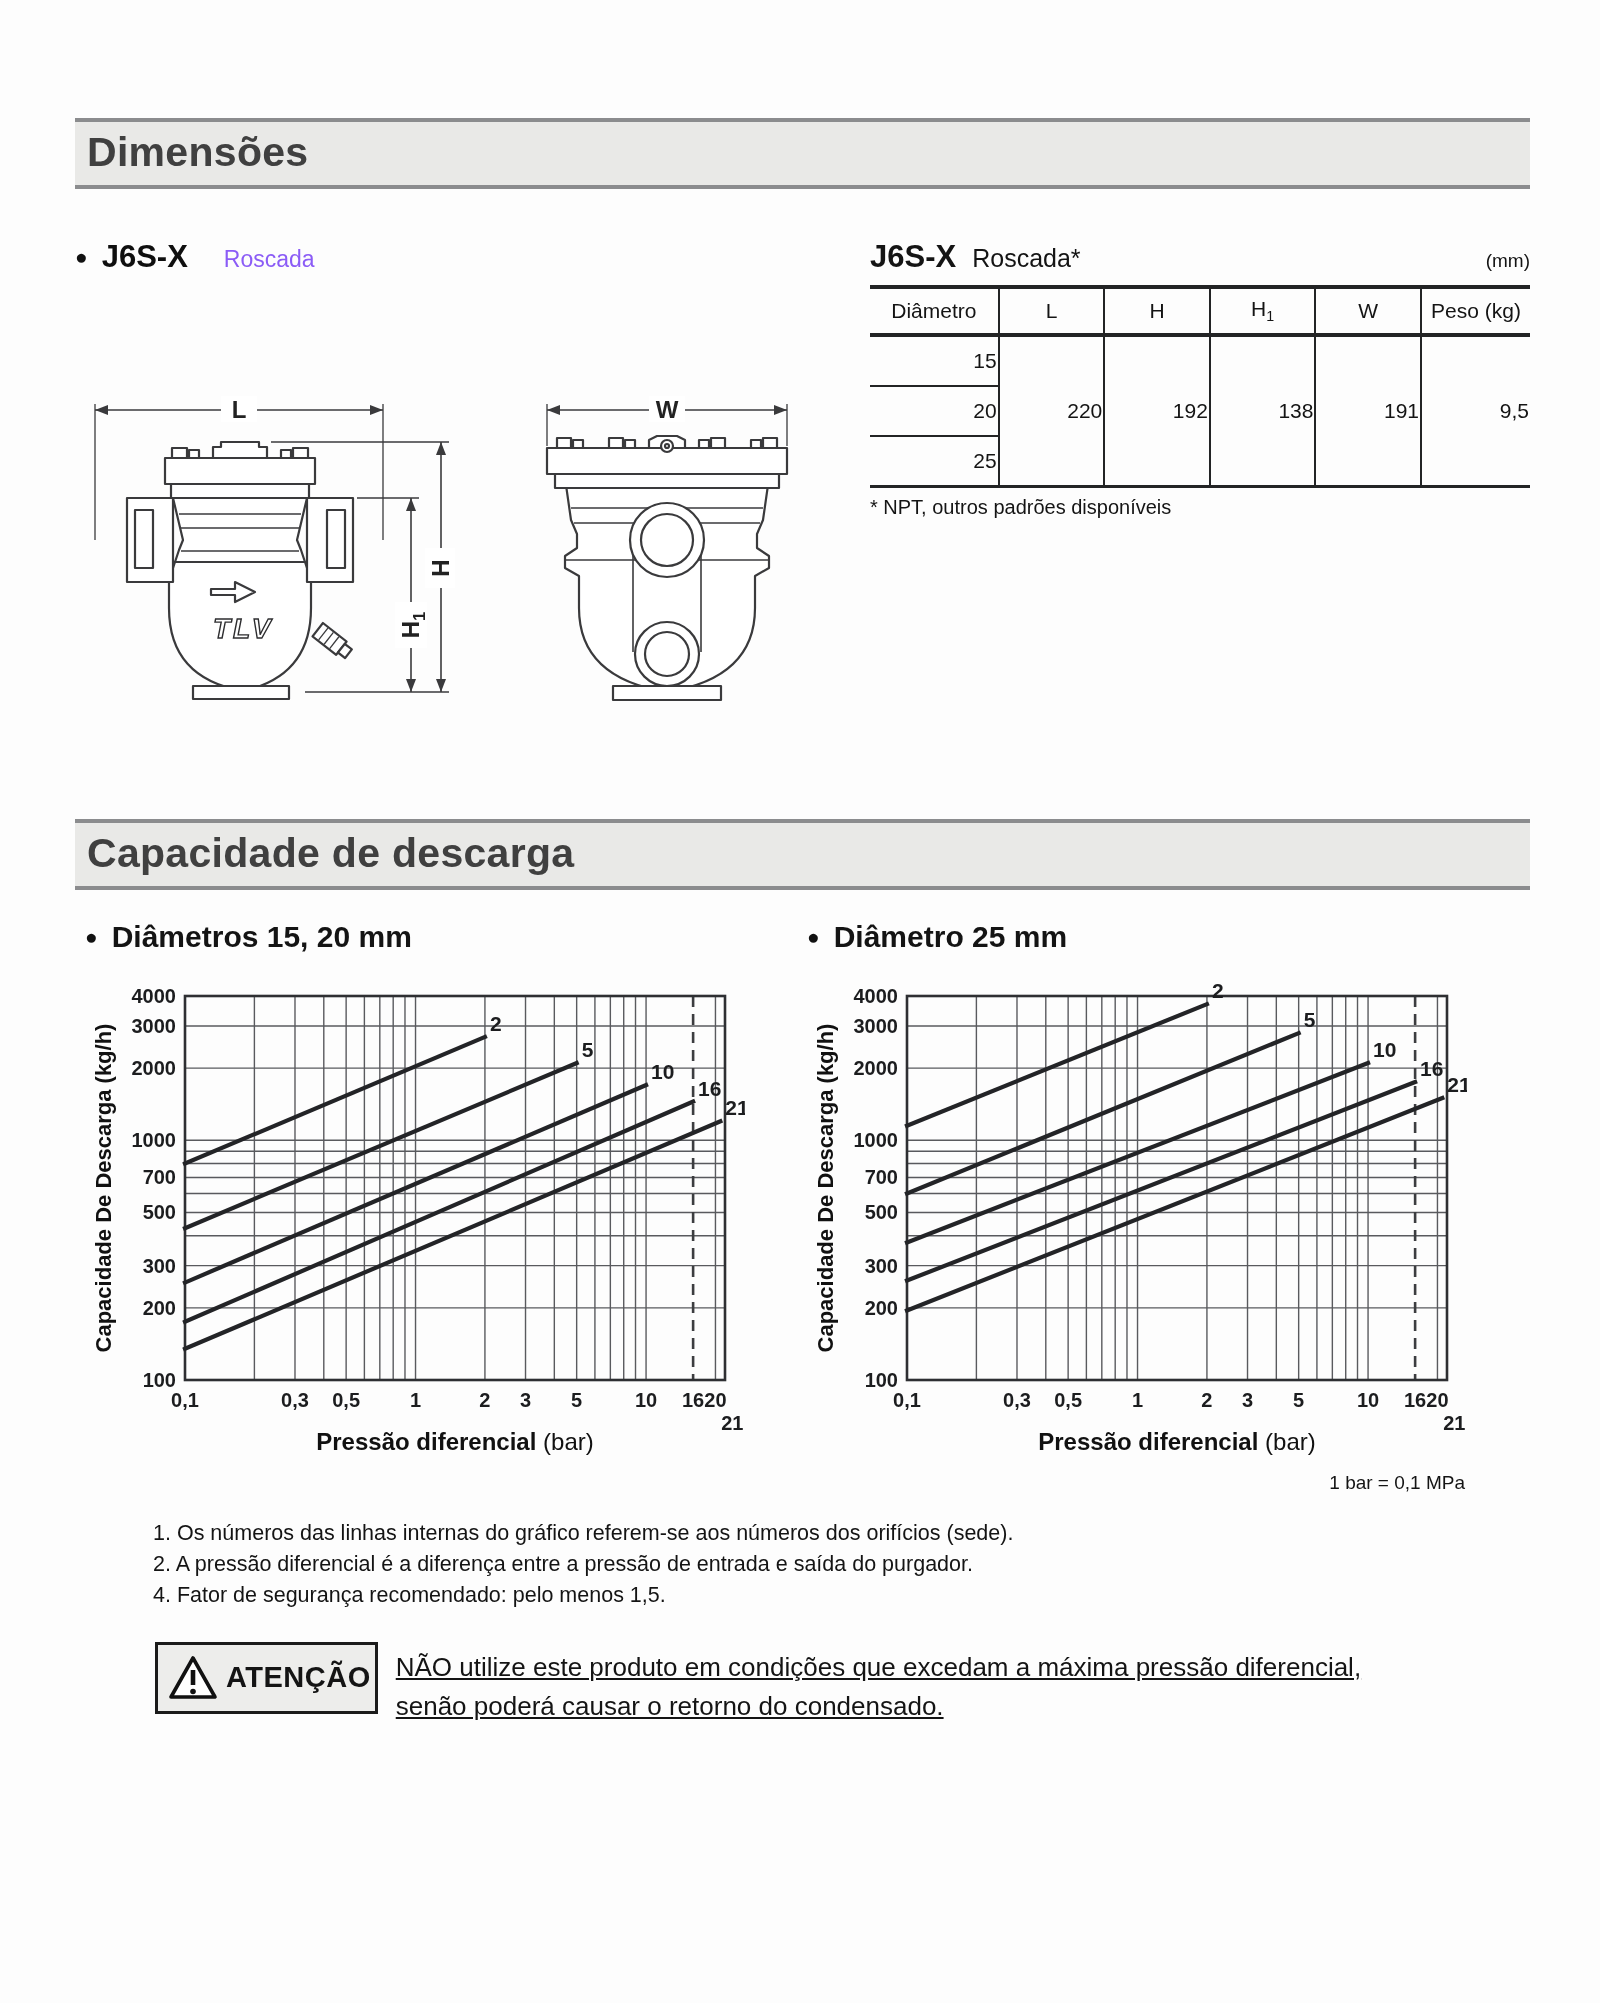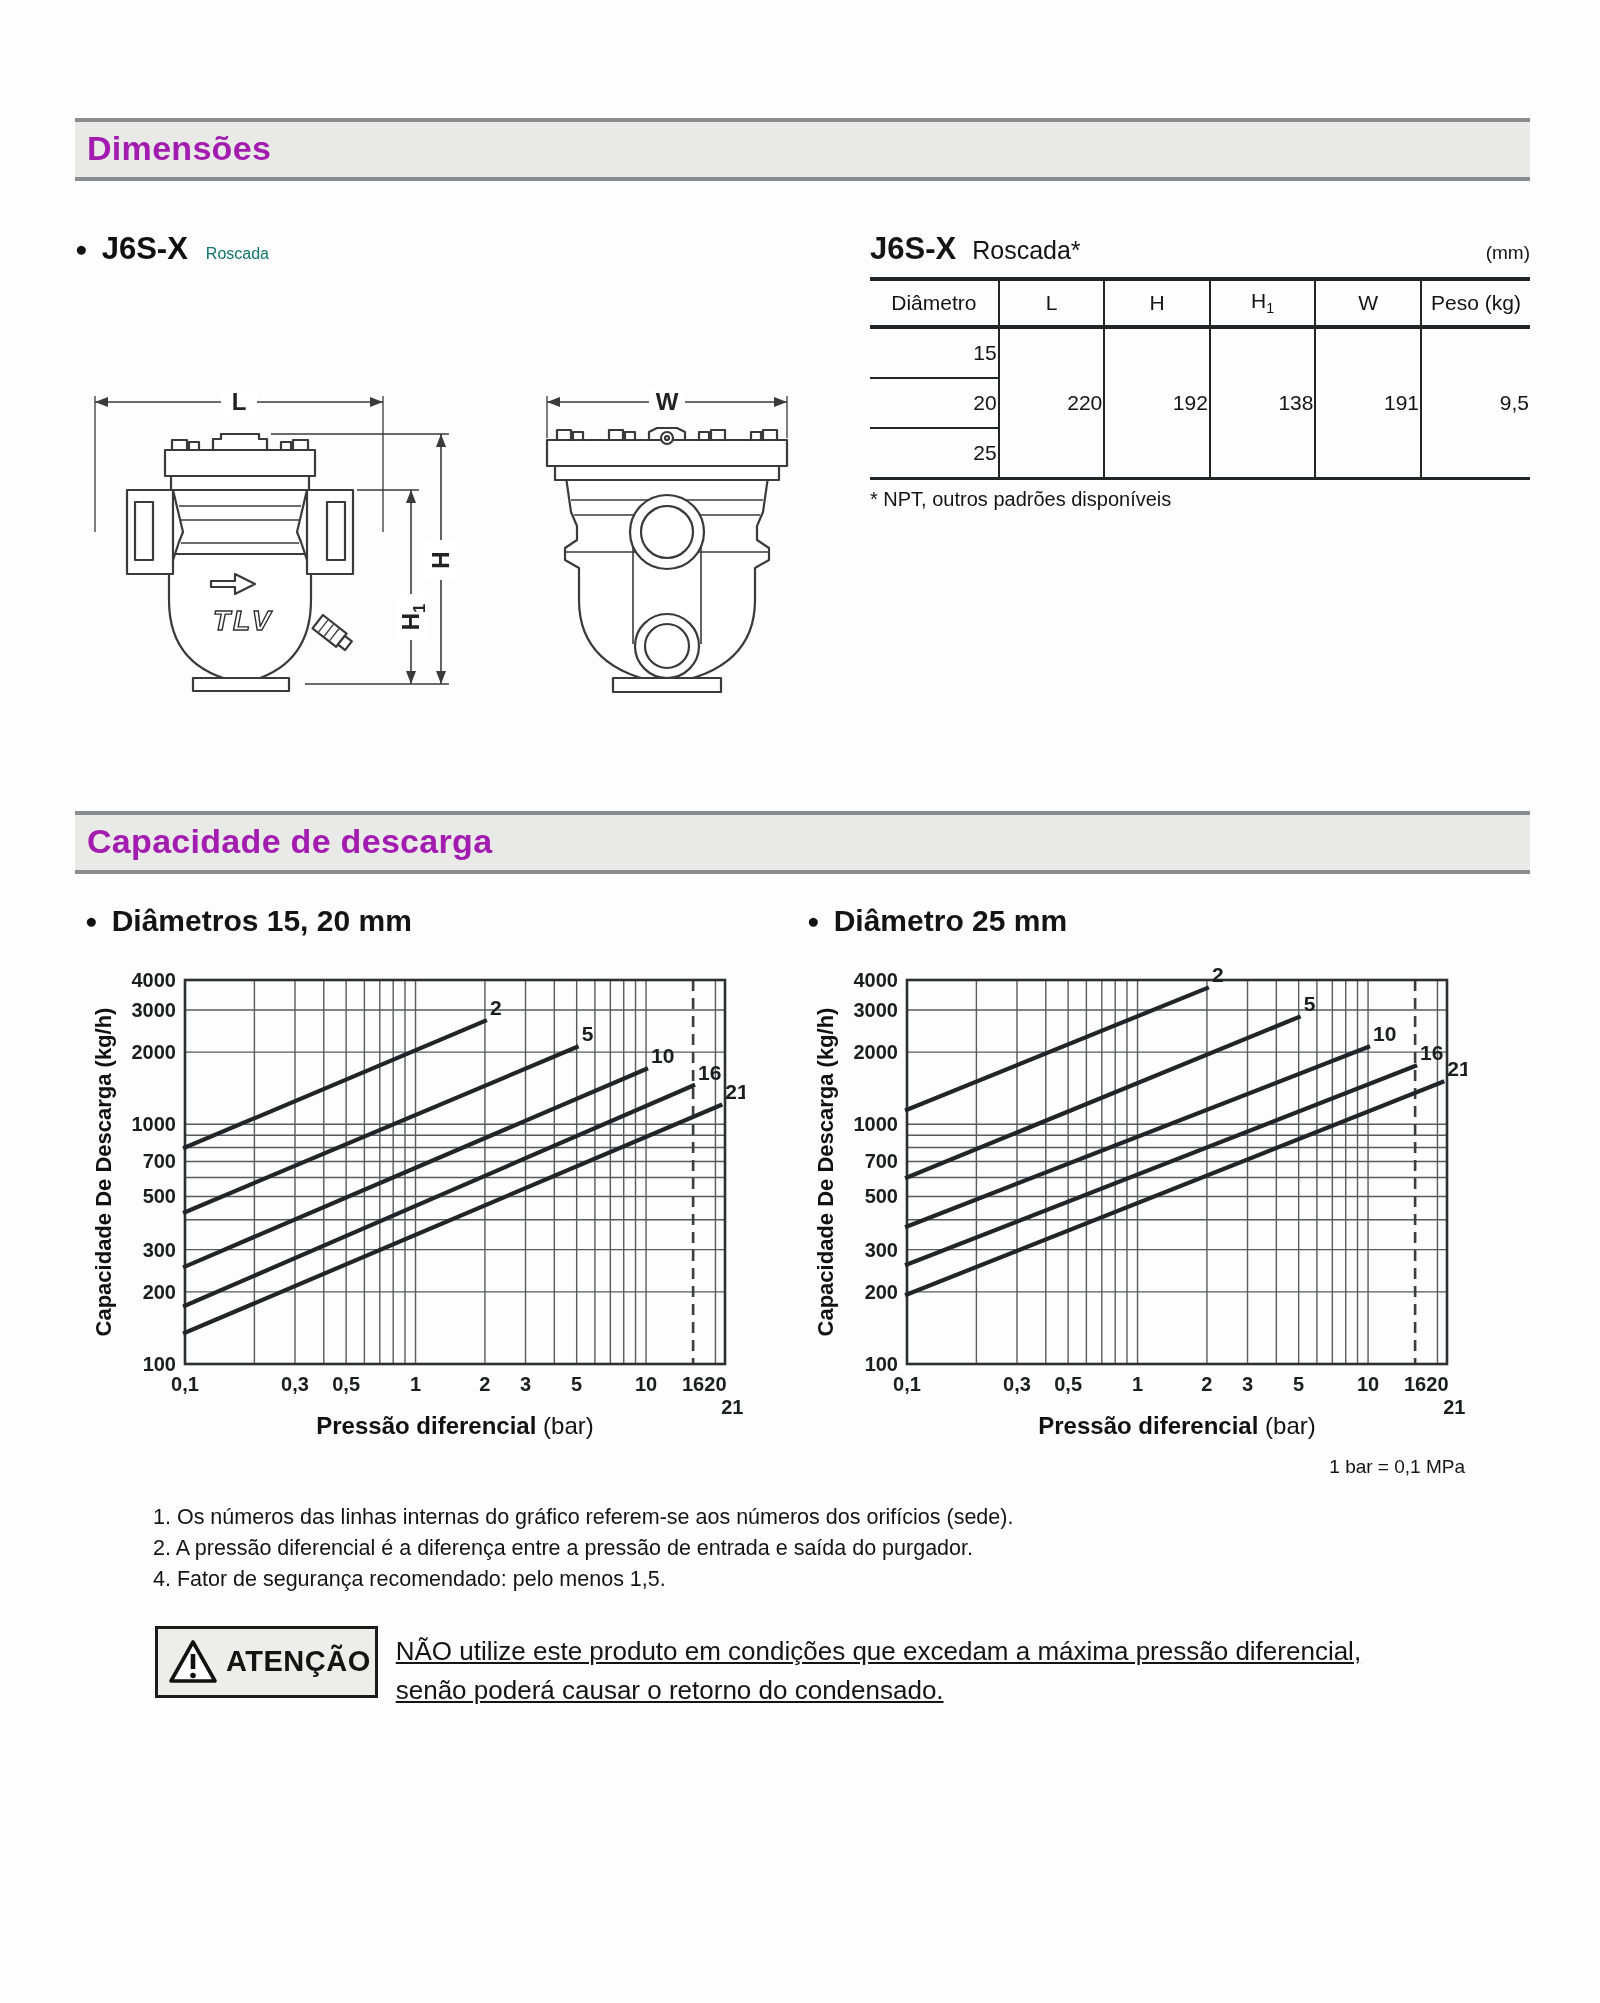--- a/index.html
+++ b/index.html
@@ -3,28 +3,28 @@
 <meta charset="utf-8">
 <style>
   html,body{margin:0;padding:0;background:#fdfdfd;}
   body{width:1600px;height:2003px;position:relative;overflow:hidden;
        font-family:"Liberation Sans",sans-serif;color:#141414;}
   .content{position:absolute;left:75px;top:0;width:1455px;}
 
   
   .band{margin-top:118px;background:#e9e9e7;border-top:4px solid #8b8c8e;border-bottom:4px solid #8b8c8e;
         padding:7px 12px 9px;}
-  .band h2{margin:0;font-size:34px;font-weight:bold;letter-spacing:0.3px;color:#a21caf;}
+  .band h2{margin:0;font-size:41px;font-weight:bold;letter-spacing:0.3px;color:#404040;}
   .band.second{margin-top:84px;}
 
   
   .bullet-head{display:flex;align-items:baseline;}
   .bullet{font-size:21px;margin-right:14px;position:relative;top:-3px;color:#111;}
   .model-name{font-size:31px;font-weight:bold;color:#0f0f0f;}
-  .model-type{font-size:16px;margin-left:18px;color:#0f766e;}
+  .model-type{font-size:23px;margin-left:36px;color:#8b5cf6;}
 
   
   .dim-row{display:flex;margin-top:50px;}
   .dim-left{width:742px;flex:none;}
   .dim-right{flex:1;margin-left:53px;}
   .drawings{margin-top:115px;display:flex;gap:62px;}
 
   
   .tbl-head{display:flex;align-items:baseline;}
   .tbl-model{font-size:31px;font-weight:bold;}

